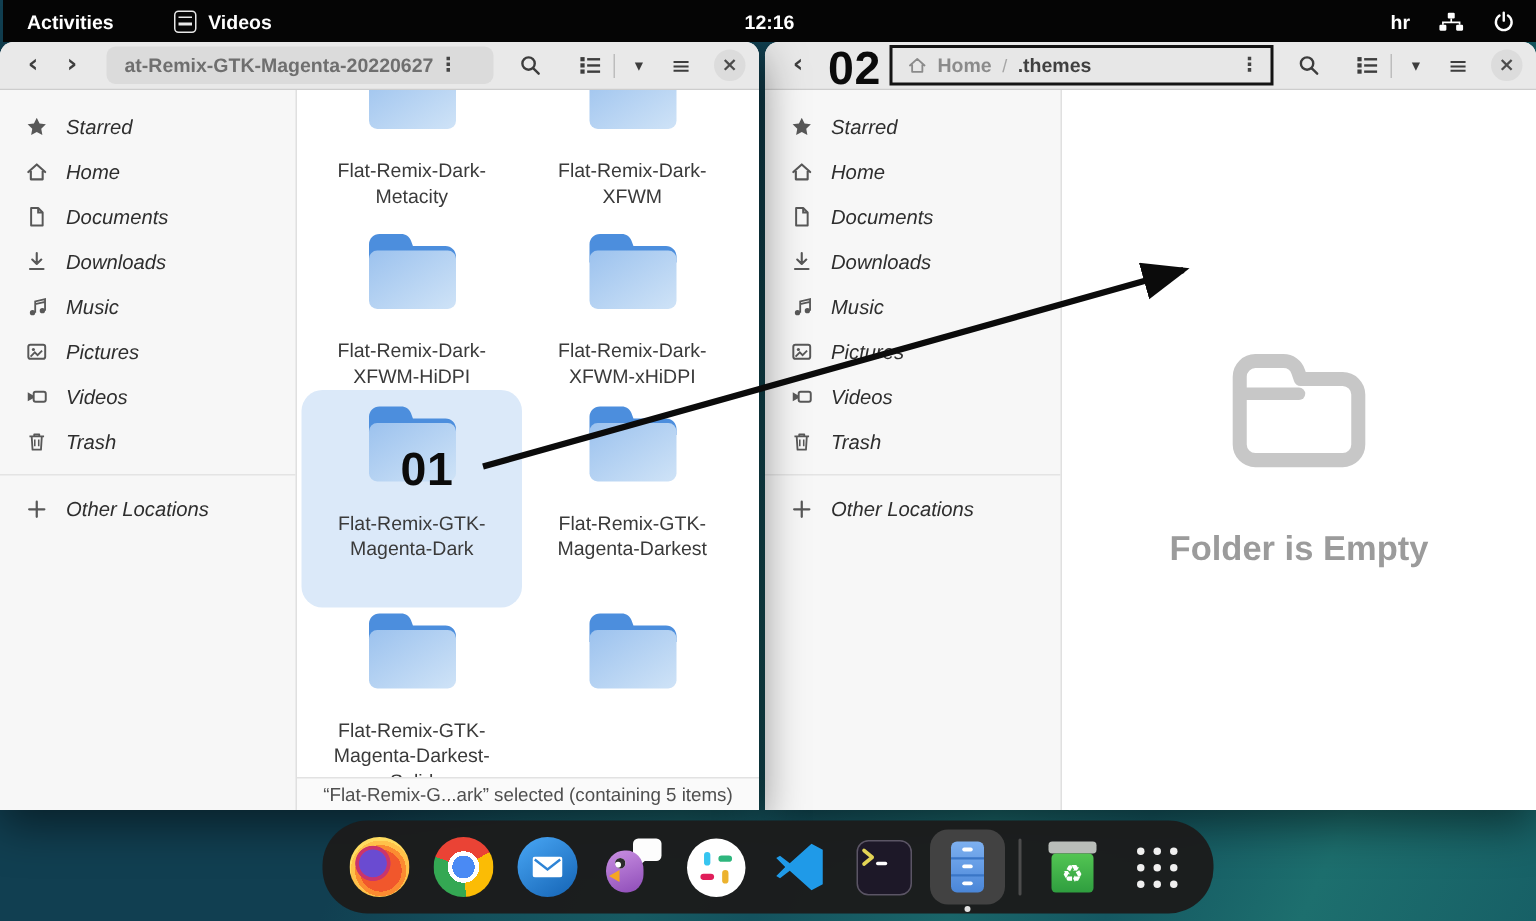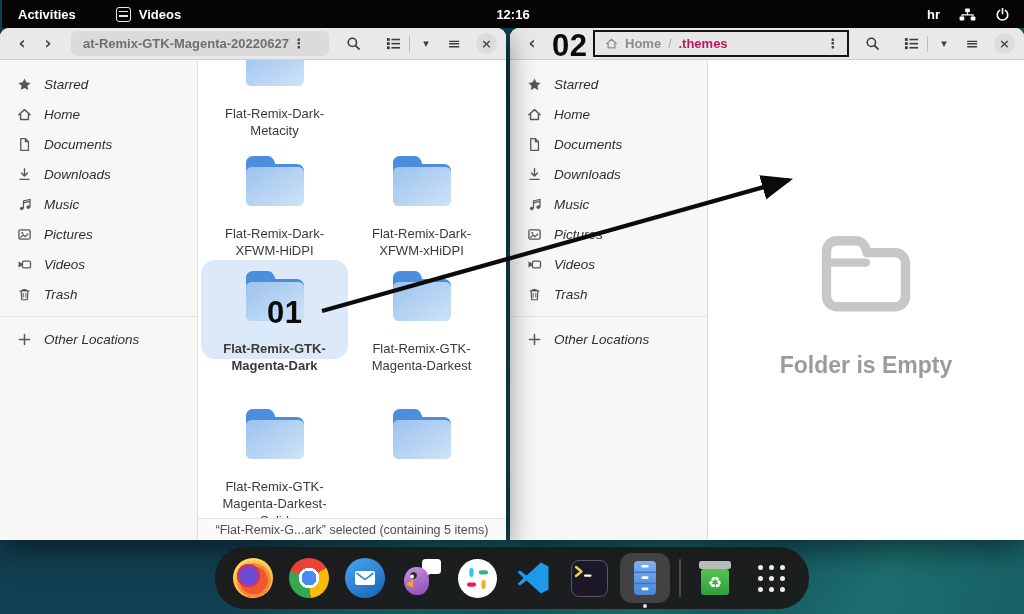--- a/index.html
+++ b/index.html
@@ -47,38 +47,38 @@
   .vdiv { width:1px; height:16px; background:#bdbdbd; margin:0 2px; }
   .chev { font-size:11px; color:#3d3d3d; }
   .close-btn { width:21px; height:21px; border-radius:50%; background:#dcdcdc; color:#4c4c4c;
     display:flex; align-items:center; justify-content:center; font-size:13px; font-weight:700; margin-left:8px; }
 
   
   .crumb-pill { height:27px; background:#e7e7e7; display:flex; align-items:center; gap:7px;
     margin-left:48px; padding:0 4px 0 10px; border:2.5px solid #141414; min-width:256px; }
   .crumb-pill .home-lbl { font-size:13px; font-weight:700; color:#8b8b8b; }
   .crumb-pill .sep { font-size:12px; color:#a5a5a5; }
-  .crumb-pill .cur { font-size:13px; font-weight:700; color:#be185d; }
+  .crumb-pill .cur { font-size:13px; font-weight:700; color:#404040; }
   .crumb-pill .kebab { margin-left:auto; }
 
   
   .sidebar { position:absolute; left:0; top:32px; bottom:0; width:198px; background:#f7f7f7;
     border-right:1px solid #e0e0e0; padding-top:9px;font-style:italic; }
   .side-item { height:30px; display:flex; align-items:center; gap:12px; padding-left:17px;
     font-size:13.5px; color:#2e2e2e; }
   .side-item svg { color:#585858; flex:none; }
   .side-div { height:1px; background:#e4e4e4; margin:7px 0; }
 
   
   .content { position:absolute; left:198px; right:0; top:32px; bottom:22px; background:#fff; overflow:hidden; }
   .cell { position:absolute; width:147px; padding-top:6px; text-align:center; }
   .cell .icon-wrap { height:62px; display:flex; justify-content:center; }
   .cell .flabel { margin-top:12px; font-size:13px; line-height:1.32; color:#3a3a3a; width:132px;
     margin-left:auto; margin-right:auto; }
-  .cell.selected { background:#dbe9f9; border-radius:14px; height:99px;font-weight:bold; }
+  .cell.selected { background:#dbe9f9; border-radius:14px; height:145px; }
   .c1 { left:3px; } .c2 { left:150px; }
   .r1 { top:-35px; } .r2 { top:85px; } .r3 { top:200px; } .r4 { top:338px; }
 
   .statusbar { position:absolute; left:198px; right:0; bottom:0; height:22px; background:#fafafa;
     border-top:1px solid #e2e2e2; display:flex; align-items:center; justify-content:center;
     font-size:12.5px; color:#4f4f4f; }
 
   
   .content-r { position:absolute; left:198px; right:0; top:32px; bottom:0; background:#fff;
     display:flex; flex-direction:column; align-items:center; }
@@ -350,20 +350,28 @@
 
   <div class="content">
     <div class="cell r1 c1">
       <div class="icon-wrap">
           <svg width="64" height="58">
             <use href="#sym-folder"></use>
           </svg>
         </div>
       <div class="flabel">Flat-Remix-Dark-Metacity</div>
     </div>
+    <div class="cell r1 c2">
+      <div class="icon-wrap">
+          <svg width="64" height="58">
+            <use href="#sym-folder"></use>
+          </svg>
+        </div>
+      <div class="flabel">Flat-Remix-Dark-XFWM</div>
+    </div>
     <div class="cell r2 c1">
       <div class="icon-wrap">
           <svg width="64" height="58">
             <use href="#sym-folder"></use>
           </svg>
         </div>
       <div class="flabel">Flat-Remix-Dark-XFWM-HiDPI</div>
     </div>
     <div class="cell r2 c2">
       <div class="icon-wrap">

